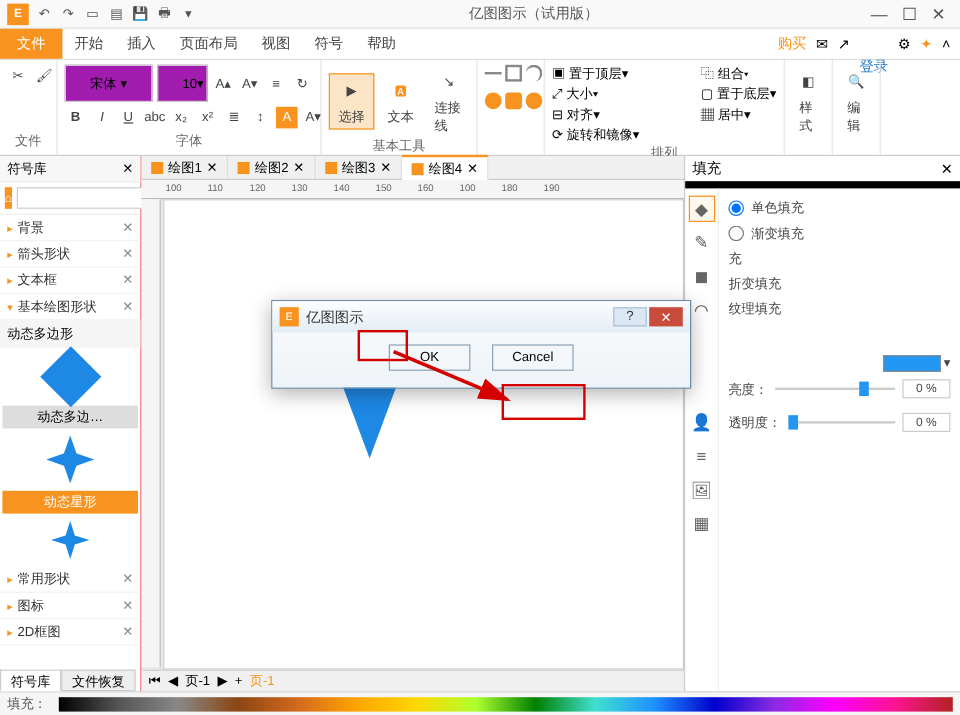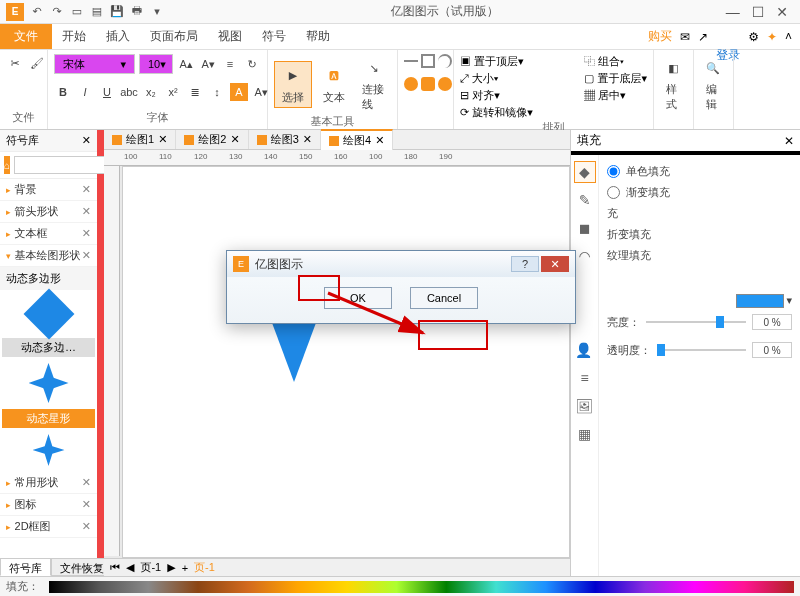--- a/index.html
+++ b/index.html
@@ -22,29 +22,29 @@
 .menubar .right-icons span { cursor:pointer; }
 .orange { color: #f7931e; }
 .blue { color: #1976d2; margin-top: 38px; }
 
 
 .ribbon { height: 80px; background: #fff; display: flex; border-bottom: 1px solid #ccc; }
 .ribbon-group { border-right: 1px solid #e5e5e5; padding: 4px 6px; display: flex; flex-direction: column; justify-content: space-between; }
 .ribbon-group-label { text-align: center; font-size: 11px; color: #666; }
 .ribbon-row { display: flex; gap: 4px; align-items: center; }
 .rb-btn { min-width: 18px; height: 18px; display: inline-flex; align-items: center; justify-content: center; font-size: 11px; color: #444; border:1px solid transparent; padding:0 2px;}
-.select-box { border: 1px solid #ccc; height: 20px; font-size: 11px; padding: 0 8px; background:#d946ef; display:inline-flex; align-items:center; justify-content:space-between;}
+.select-box { border: 1px solid #ccc; height: 31px; font-size: 11px; padding: 0 20px; background:#a21caf; display:inline-flex; align-items:center; justify-content:space-between;}
 .vert-btn { display:flex; flex-direction:column; align-items:center; gap:2px; padding:2px 6px; font-size:11px; color:#444;}
 .vert-btn.active { background:#fce5c7; border:1px solid #f7931e; }
 .vert-btn .ico { width:24px; height:24px; display:flex; align-items:center; justify-content:center; }
 .shape-ico { width:14px; height:14px; display:inline-block; }
 
 
 .workspace { display: flex; height: 446px; }
-.left-panel { width: 104px; background: #fff; border-right: 7px solid #ef4444; display:flex; flex-direction:column; }
+.left-panel { width: 118px; background: #fff; border-right: 1px solid #ef4444; display:flex; flex-direction:column; }
 .panel-header { display:flex; justify-content:space-between; align-items:center; padding:3px 6px; border-bottom:1px solid #eee; background:#f7f7f7;}
 .search-row { display:flex; gap:4px; padding:4px; border-bottom:1px solid #eee; align-items:center;}
 .search-row .home { width:18px; height:18px; background:#f7931e; display:flex; align-items:center; justify-content:center; color:#fff; font-size:10px;}
 .search-row input { flex:1; border:1px solid #ccc; height:18px; font-size:11px; padding:0 3px;}
 .lib-item { display:flex; align-items:center; padding:3px 6px; font-size:11px; color:#333; border-bottom:1px solid #f2f2f2;}
 .lib-item .car { color:#f7931e; margin-right:4px; font-size:9px;}
 .lib-item .close { margin-left:auto; color:#888;}
 .lib-section { padding:4px 6px; font-size:11px; background:#f5f5f5;}
 .shape-cell { display:flex; justify-content:center; padding:6px;}
 .shape-label { text-align:center; font-size:11px; background:#ddd; margin:0 2px; padding:2px 0;}
@@ -61,21 +61,21 @@
 .canvas-inner { flex:1; background:#fff; margin:0 0 0 18px; position:relative; border:1px solid #ccc; overflow:hidden;}
 .ruler-v { position:absolute; left:0; top:36px; bottom:20px; width:16px; background:#f5f5f5; border-right:1px solid #bbb;}
 .page-bar { height:18px; background:#f0f0f0; display:flex; align-items:center; gap:6px; padding:0 6px; font-size:11px; border-top:1px solid #ccc;}
 
 
 .right-panel { width:230px; background:#fff; border-left:1px solid #ccc; display:flex;}
 .rp-tool-col { width:28px; border-right:1px solid #eee; display:flex; flex-direction:column; gap:6px; padding-top:6px; align-items:center;}
 .rp-tool-col .t { width:22px; height:22px; display:flex; align-items:center; justify-content:center; font-size:14px; color:#666;}
 .rp-tool-col .t.active { border:1px solid #f7931e; background:#fff8ef;}
 .rp-content { flex:1; padding:6px 8px; font-size:11px; color:#444;}
-.rp-header { display:flex; justify-content:space-between; padding:2px 6px; font-size:12px; border-bottom:4px solid #000000; align-items:center;}
+.rp-header { display:flex; justify-content:space-between; padding:2px 6px; font-size:12px; border-bottom:6px solid #000000; align-items:center;}
 .radio-row { display:flex; align-items:center; gap:6px; padding:3px 0;}
 .radio-row input { margin:0;}
 .color-box { width:48px; height:14px; background:#2196f3; border:1px solid #888;}
 .slider-row { display:flex; align-items:center; gap:6px; padding:6px 0;}
 .slider-row .track { flex:1; height:2px; background:#ccc; position:relative;}
 .slider-row .thumb { width:8px; height:12px; background:#2196f3; position:absolute; top:-5px;}
 .pct-box { border:1px solid #ccc; width:40px; height:16px; font-size:10px; display:flex; align-items:center; justify-content:center;}
 
 
 .dialog { position:absolute; left:226px; top:250px; width:350px; background:linear-gradient(#fafdff,#eef3f7); border:1px solid #6b8aa8; box-shadow:0 4px 16px rgba(0,0,0,0.3);}

